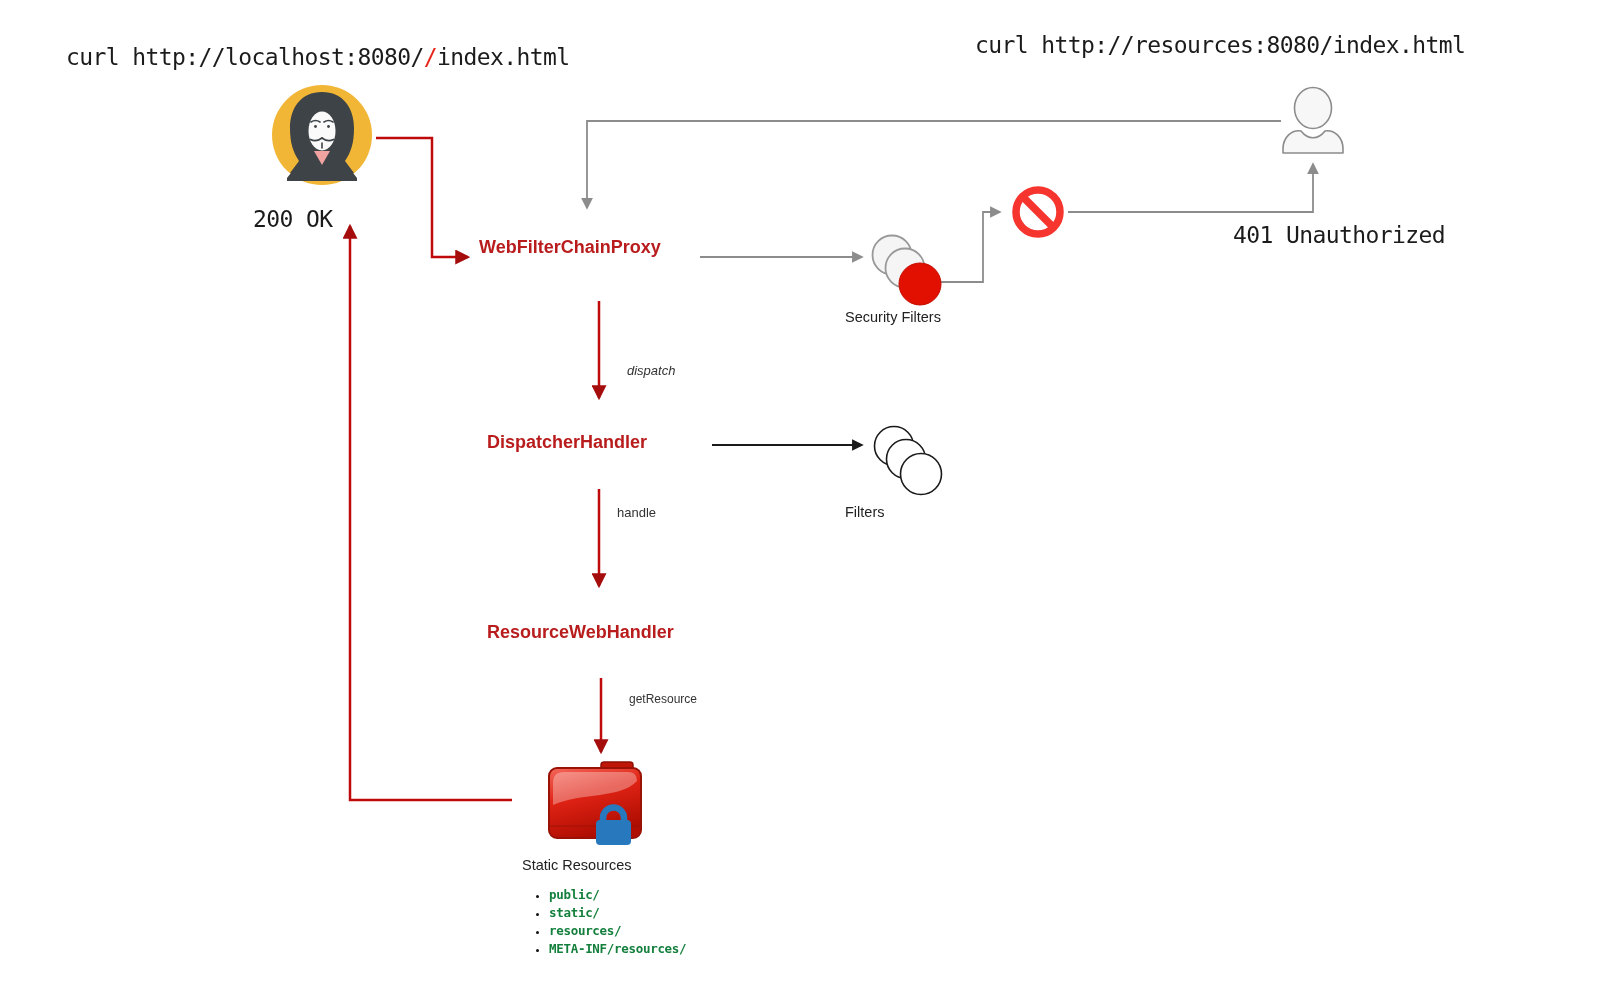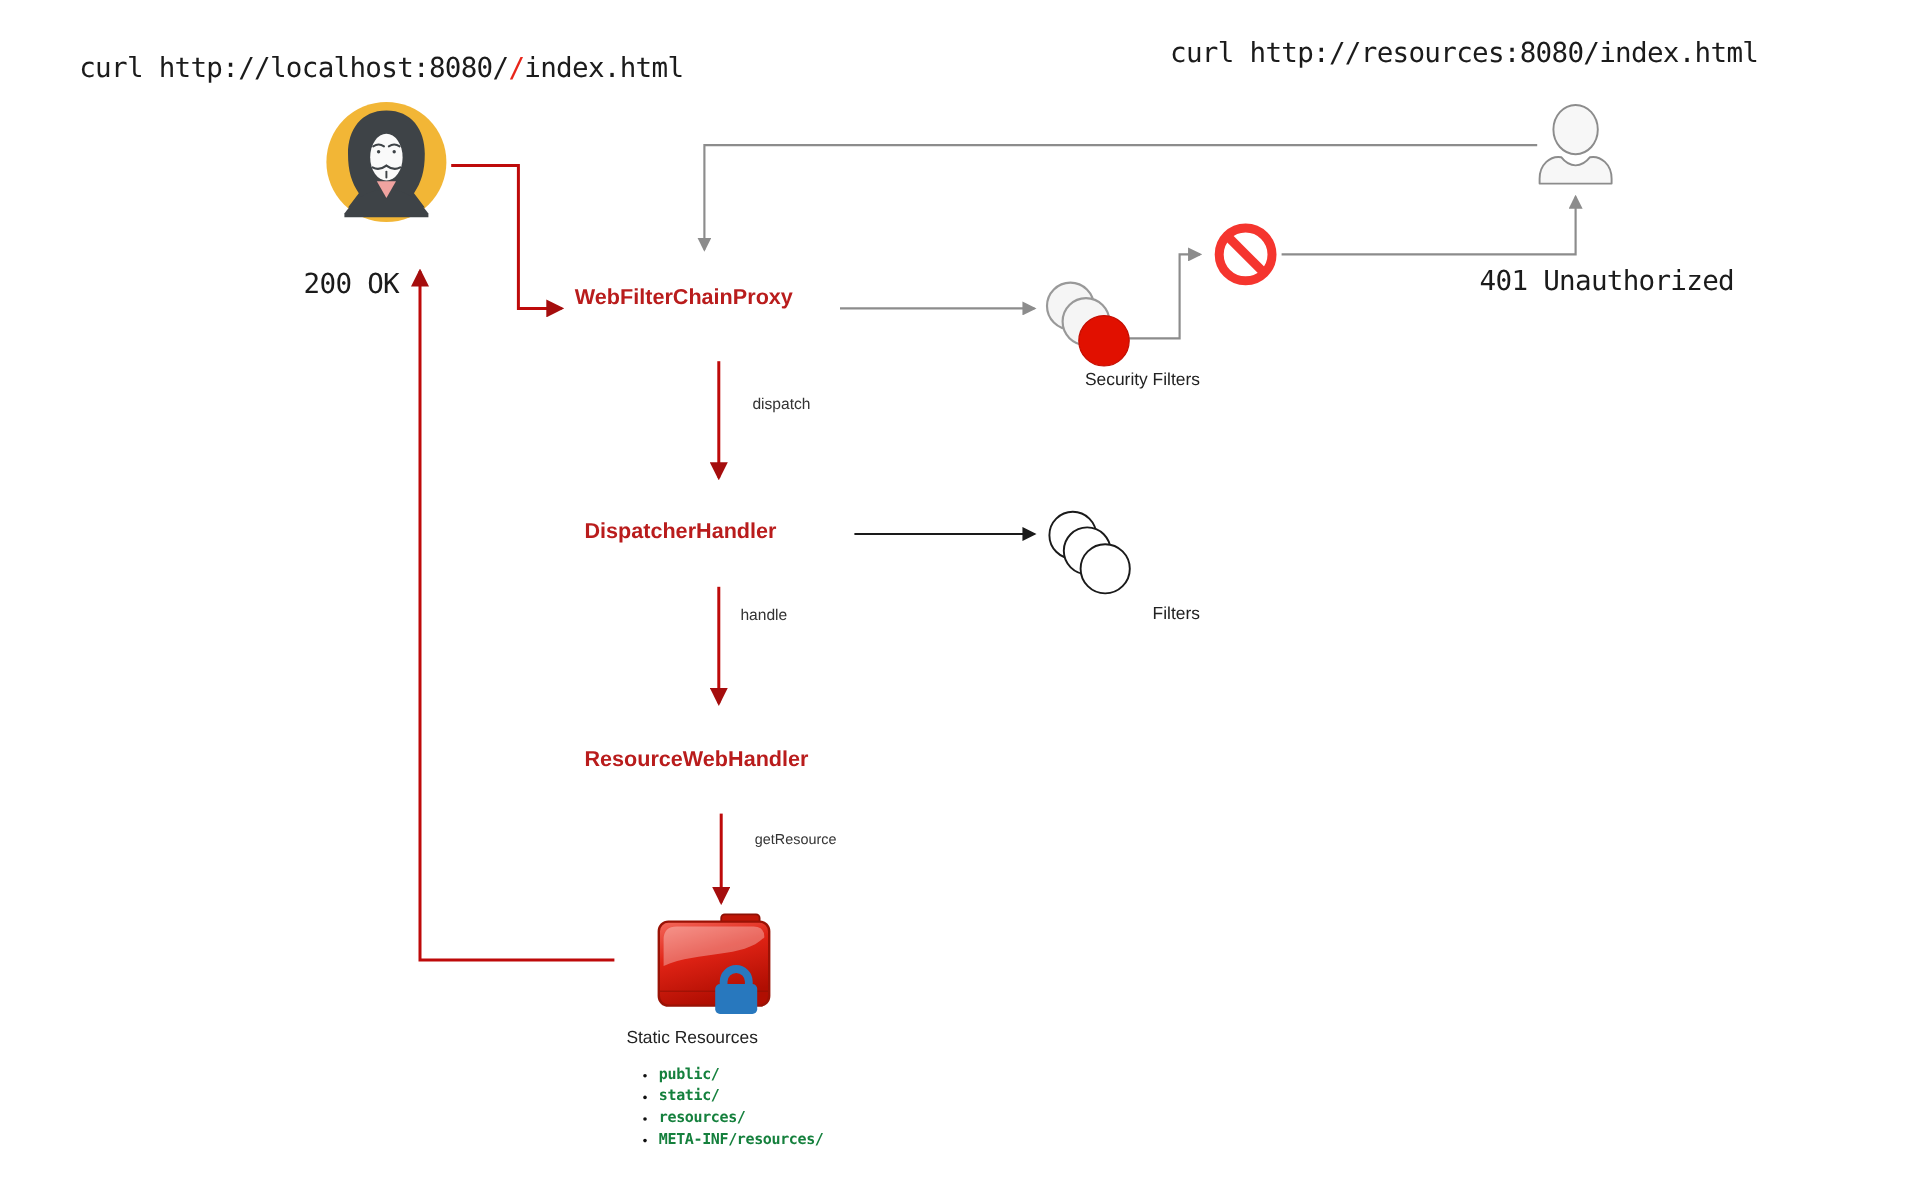--- a/index.html
+++ b/index.html
@@ -6,21 +6,21 @@
   .canvas{position:relative;width:1600px;height:984px;background:#ffffff;overflow:hidden;
           font-family:"Liberation Sans",sans-serif;}
   .abs{position:absolute;}
   .curl{font-family:"DejaVu Sans Mono",monospace;font-size:23px;letter-spacing:-0.6px;
         color:#1b1b1b;white-space:pre;line-height:28px;}
   .curl .hl{color:#e8251a;}
   .status{font-family:"DejaVu Sans Mono",monospace;font-size:23px;letter-spacing:-0.6px;
           color:#1b1b1b;white-space:pre;line-height:28px;}
   .node-label{font-size:18px;font-weight:bold;color:#b91c1c;white-space:pre;line-height:20px;}
   .edge-label{font-size:13px;color:#333;white-space:pre;line-height:15px;}
-  .icon-label{font-size:14.5px;color:#222;white-space:pre;line-height:17px;text-align:right;}
+  .icon-label{font-size:14.5px;color:#222;white-space:pre;line-height:17px;text-align:left;}
   .res-list{margin:0;padding:0 0 0 22px;font-family:"DejaVu Sans Mono",monospace;
             font-weight:bold;font-size:12.5px;color:#15803d;letter-spacing:-0.3px;}
   .res-list li{line-height:18px;white-space:pre;}
   .res-list li::marker{color:#111;font-size:11px;}
   svg{display:block;}
 </style>
 </head>
 <body>
 
 <div class="canvas">
@@ -114,29 +114,29 @@
       <path d="M 550 826 H 640" stroke="#8e1004" stroke-width="1.2" opacity="0.6"></path>
       <path d="M 603 823 v -5 a 10.5 10.5 0 0 1 21 0 v 5" fill="none" stroke="#2878be" stroke-width="6.5"></path>
       <rect x="596" y="820" width="35" height="25" rx="4" fill="#2878be"></rect>
     </g>
   </svg>
 
   <div class="abs curl" style="left:66px;top:43px;"><span>curl http://localhost:8080/</span><span class="hl">/</span><span>index.html</span></div>
 
   <div class="abs curl" style="left:975px;top:31px;">curl http://resources:8080/index.html</div>
 
-  <div class="abs status" style="left:253px;top:223px;">200 OK</div>
+  <div class="abs status" style="left:253px;top:205px;">200 OK</div>
 
   <div class="abs status" style="left:1233px;top:221px;">401 Unauthorized</div>
 
   <div class="abs node-label" style="left:479px;top:237px;">WebFilterChainProxy</div>
 
   <div class="abs icon-label" style="left:845px;top:309px;width:155px;">Security Filters</div>
 
-  <div class="abs edge-label" style="left:627px;top:329px;">dispatch</div>
+  <div class="abs edge-label" style="left:627px;top:363px;font-style:italic;">dispatch</div>
 
   <div class="abs node-label" style="left:487px;top:432px;">DispatcherHandler</div>
 
   <div class="abs icon-label" style="left:845px;top:504px;width:155px;">Filters</div>
 
   <div class="abs edge-label" style="left:617px;top:505px;">handle</div>
 
   <div class="abs node-label" style="left:487px;top:622px;">ResourceWebHandler</div>
 
   <div class="abs edge-label" style="left:629px;top:692px;font-size:12px;">getResource</div>

